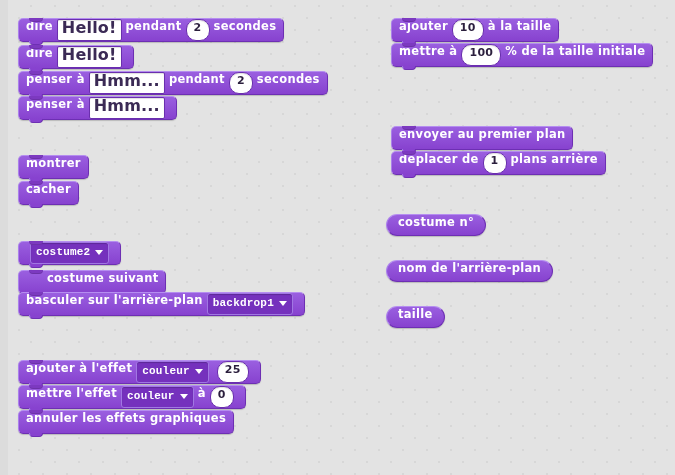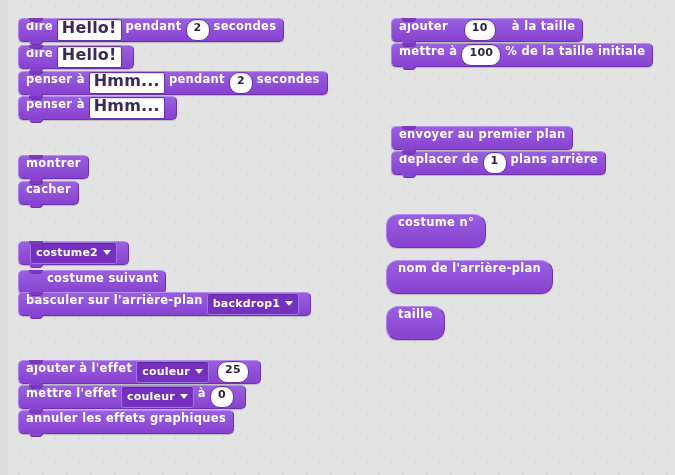--- a/index.html
+++ b/index.html
@@ -81,21 +81,21 @@
     border-radius: 0 0 4px 4px;
     background: #8742cf;
     border-left: 1px solid #a077e6;
     border-right: 1px solid #6d2fb3;
     border-bottom: 1px solid #6d2fb3;
     box-sizing: border-box;
   }
 
   
   .reporter {
-    height: 34px;
+    height: 22px;
     padding: 0 11px;
     border-radius: 12px;
     background: linear-gradient(#9a5fe0, #8742cf);
     border-top: 1px solid #b58df0;
     border-left: 1px solid #ab80ec;
     border-right: 1px solid #6d2fb3;
     border-bottom: 1px solid #6d2fb3;
     box-shadow: 0 1px 1px rgba(0,0,0,0.18);
   }
 
@@ -137,20 +137,21 @@
     color: #ffffff;
     font-weight: bold;
     font-size: 11px;
     letter-spacing: 0.2px;
     padding: 1px 5px 2px 5px;
     margin: 0 4px;
     border-radius: 3px;
     border: 1px solid #a177e3;
     box-shadow: inset 0 1px 1px rgba(0,0,0,0.2);
     line-height: 13px;
+    font-family: Liberation Mono, monospace;
   }
   .dropdown .arrow {
     display: inline-block;
     margin-left: 5px;
     width: 0; height: 0;
     border-left: 4px solid transparent;
     border-right: 4px solid transparent;
     border-top: 5px solid #ffffff;
   }
 </style>
@@ -216,21 +217,21 @@
       <span class="dropdown">
         <span>couleur</span>
         <span class="arrow"></span>
       </span>
       <span class="lbl">à</span>
       <span class="num-input">0</span>
     </div>
     <div class="block stack" style="left: 18px; top: 410px;">
       <span class="lbl">annuler les effets graphiques</span>
     </div>
-    <div class="block stack" style="left: 391px; top: 18px; gap: 12px;">
+    <div class="block stack" style="left: 391px; top: 18px;">
       <span class="lbl">ajouter</span>
       <span class="num-input">10</span>
       <span class="lbl">à la taille</span>
     </div>
     <div class="block stack" style="left: 391px; top: 43px;">
       <span class="lbl">mettre à</span>
       <span class="num-input">100</span>
       <span class="lbl">% de la taille initiale</span>
     </div>
     <div class="block stack" style="left: 391px; top: 126px;">

